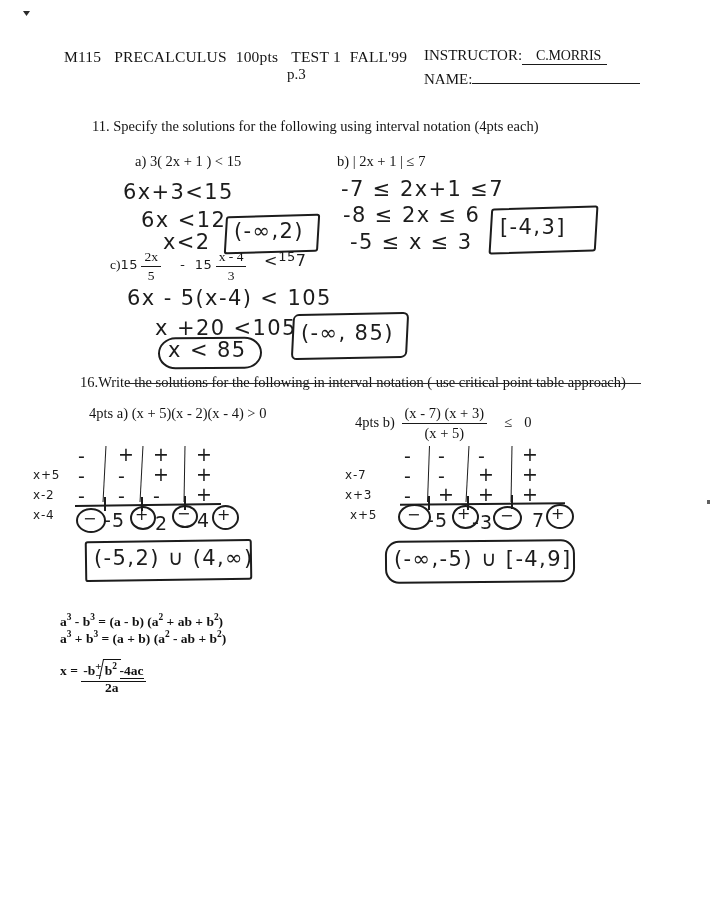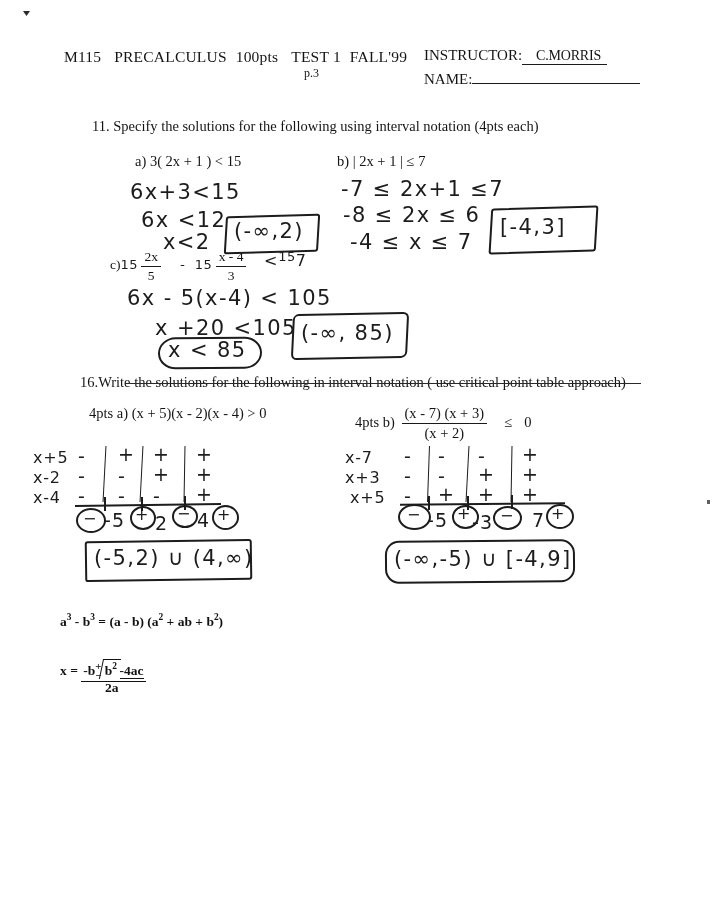--- a/index.html
+++ b/index.html
@@ -24,21 +24,21 @@
     color: #141414;
     white-space: nowrap;
   }
   
   .hdr-main {
     font-size: 15.5px;
     letter-spacing: 0.2px;
   }
   .hdr-main .sp  { display:inline-block; width:13px; }
   .hdr-main .sp2 { display:inline-block; width:9px; }
-  .hdr-sub { font-size: 12px; margin-left: 17px; }
+  .hdr-sub { font-size: 15px; }
   .hdr-right { font-size: 15px; }
   .instructor-name {
     display: inline-block;
     border-bottom: 1.4px solid #1a1a1a;
     padding: 0 6px 0 14px;
     font-size: 14px;
     letter-spacing: -0.2px;
   }
   .name-blank {
     display: inline-block;
@@ -97,21 +97,21 @@
     border: 2px solid #1c1c1c;
     border-radius: 22px/20px;
     transform: rotate(-0.6deg);
   }
   .circ-oval {
     position: absolute;
     border: 2px solid #1c1c1c;
     border-radius: 50%;
   }
   
-  .tbl-label { font-size: 16px; letter-spacing: 0.8px; }
+  .tbl-label { font-size: 12px; letter-spacing: 0.8px; margin-top: 20px; }
   .sgn { font-size: 19px; }
   .vbar {
     position: absolute;
     border-left: 1.8px solid #1c1c1c;
   }
   .hline {
     position: absolute;
     border-top: 2.2px solid #1c1c1c;
   }
   .tick {
@@ -177,35 +177,35 @@
   <div class="abs printed q-line" style="left:92px; top:118px;">
     <span>11.</span>
     <span>Specify the solutions for the following using interval notation (4pts each)</span>
   </div>
 
   <div class="abs printed q-sub" style="left:135px; top:153px;">
     <span>a)</span>
     <span>3( 2x + 1 ) &lt; 15</span>
   </div>
 
-  <div class="abs hw hw-lg" style="left:130px; top:180px;">6x+3&lt;15</div>
+  <div class="abs hw hw-lg" style="left:123px; top:180px;">6x+3&lt;15</div>
   <div class="abs hw hw-lg" style="left:141px; top:208px;">6x &lt;12</div>
   <div class="abs hw hw-lg" style="left:163px; top:230px;">x&lt;2</div>
 
   <div class="hbox skew1" style="left:225px; top:215px; width:90px; height:34px;"></div>
   <div class="abs hw hw-lg" style="left:234px; top:219px;">(-∞,2)</div>
 
   <div class="abs printed q-sub" style="left:337px; top:153px;">
     <span>b)</span>
     <span>| 2x + 1 |  ≤  7</span>
   </div>
 
   <div class="abs hw hw-lg" style="left:341px; top:177px;">-7 ≤ 2x+1 ≤7</div>
   <div class="abs hw hw-lg" style="left:343px; top:203px;">-8 ≤ 2x ≤ 6</div>
-  <div class="abs hw hw-lg" style="left:350px; top:230px;">-4 ≤ x ≤ 7</div>
+  <div class="abs hw hw-lg" style="left:350px; top:230px;">-5 ≤ x ≤ 3</div>
 
   <div class="hbox skew1" style="left:490px; top:207px; width:103px; height:42px;"></div>
   <div class="abs hw hw-lg" style="left:500px; top:215px;">[-4,3]</div>
 
   <div class="abs printed" style="left:110px; top:249px; font-size:13.5px;">
     <span>c)</span><span class="hw hw-xs">15</span>
     <span class="frac">
       <span class="num">2x</span>
       <span class="den">5</span>
     </span>
@@ -234,21 +234,21 @@
     <span>4pts</span>
     <span>a)</span>
     <span>(x + 5)(x - 2)(x - 4)  &gt; 0</span>
   </div>
 
   <div class="abs printed q-sub" style="left:355px; top:405px;">
     <span>4pts</span>
     <span>b)</span>
     <span class="frac" style="margin-left:3px;">
       <span class="num">(x - 7) (x + 3)</span>
-      <span class="den">(x + 2)</span>
+      <span class="den">(x + 5)</span>
     </span>
     <span style="display:inline-block;width:14px"></span><span>≤</span>
     <span style="display:inline-block;width:8px"></span><span>0</span>
   </div>
 
   <div class="abs hw tbl-label" style="left:33px; top:448px;">x+5</div>
   <div class="abs hw tbl-label" style="left:33px; top:468px;">x-2</div>
   <div class="abs hw tbl-label" style="left:33px; top:488px;">x-4</div>
 
   <div class="abs hw sgn" style="left:78px; top:445px;">-</div>
@@ -335,20 +335,23 @@
   <div class="abs hw hw-md" style="left:532px; top:509px;">7</div>
   <div class="circ-oval" style="left:546px; top:504px; width:24px; height:21px;"></div>
   <div class="abs hw hw-sm" style="left:551px; top:504px;">+</div>
 
   <div class="hbox" style="left:385px; top:540px; width:186px; height:39px; border-radius:14px; transform:rotate(-0.5deg);"></div>
   <div class="abs hw hw-lg" style="left:394px; top:547px;">(-∞,-5) ∪ [-4,9]</div>
 
   <div class="abs formula" style="left:60px; top:612px;">
     a<span class="sup">3</span> - b<span class="sup">3</span> = (a - b) (a<span class="sup">2</span> + ab + b<span class="sup">2</span>)
   </div>
+  <div class="abs formula" style="left:60px; top:629px;">
+    a<span class="sup">3</span> + b<span class="sup">3</span> = (a + b) (a<span class="sup">2</span> - ab + b<span class="sup">2</span>)
+  </div>
 
   <div class="abs formula" style="left:60px; top:659px;">
     <span>x</span>
     <span>=</span>
     <span class="qf-num">-b<span class="pm">+<br>−</span><span class="radical"><span>b<span class="sup">2</span></span></span><span style="border-bottom:1.6px solid #111;font-family:Liberation Serif, serif;">-4ac</span></span>
   </div>
   <div class="abs formula" style="left:105px; top:680px;">2a</div>
 
 </div>
 

